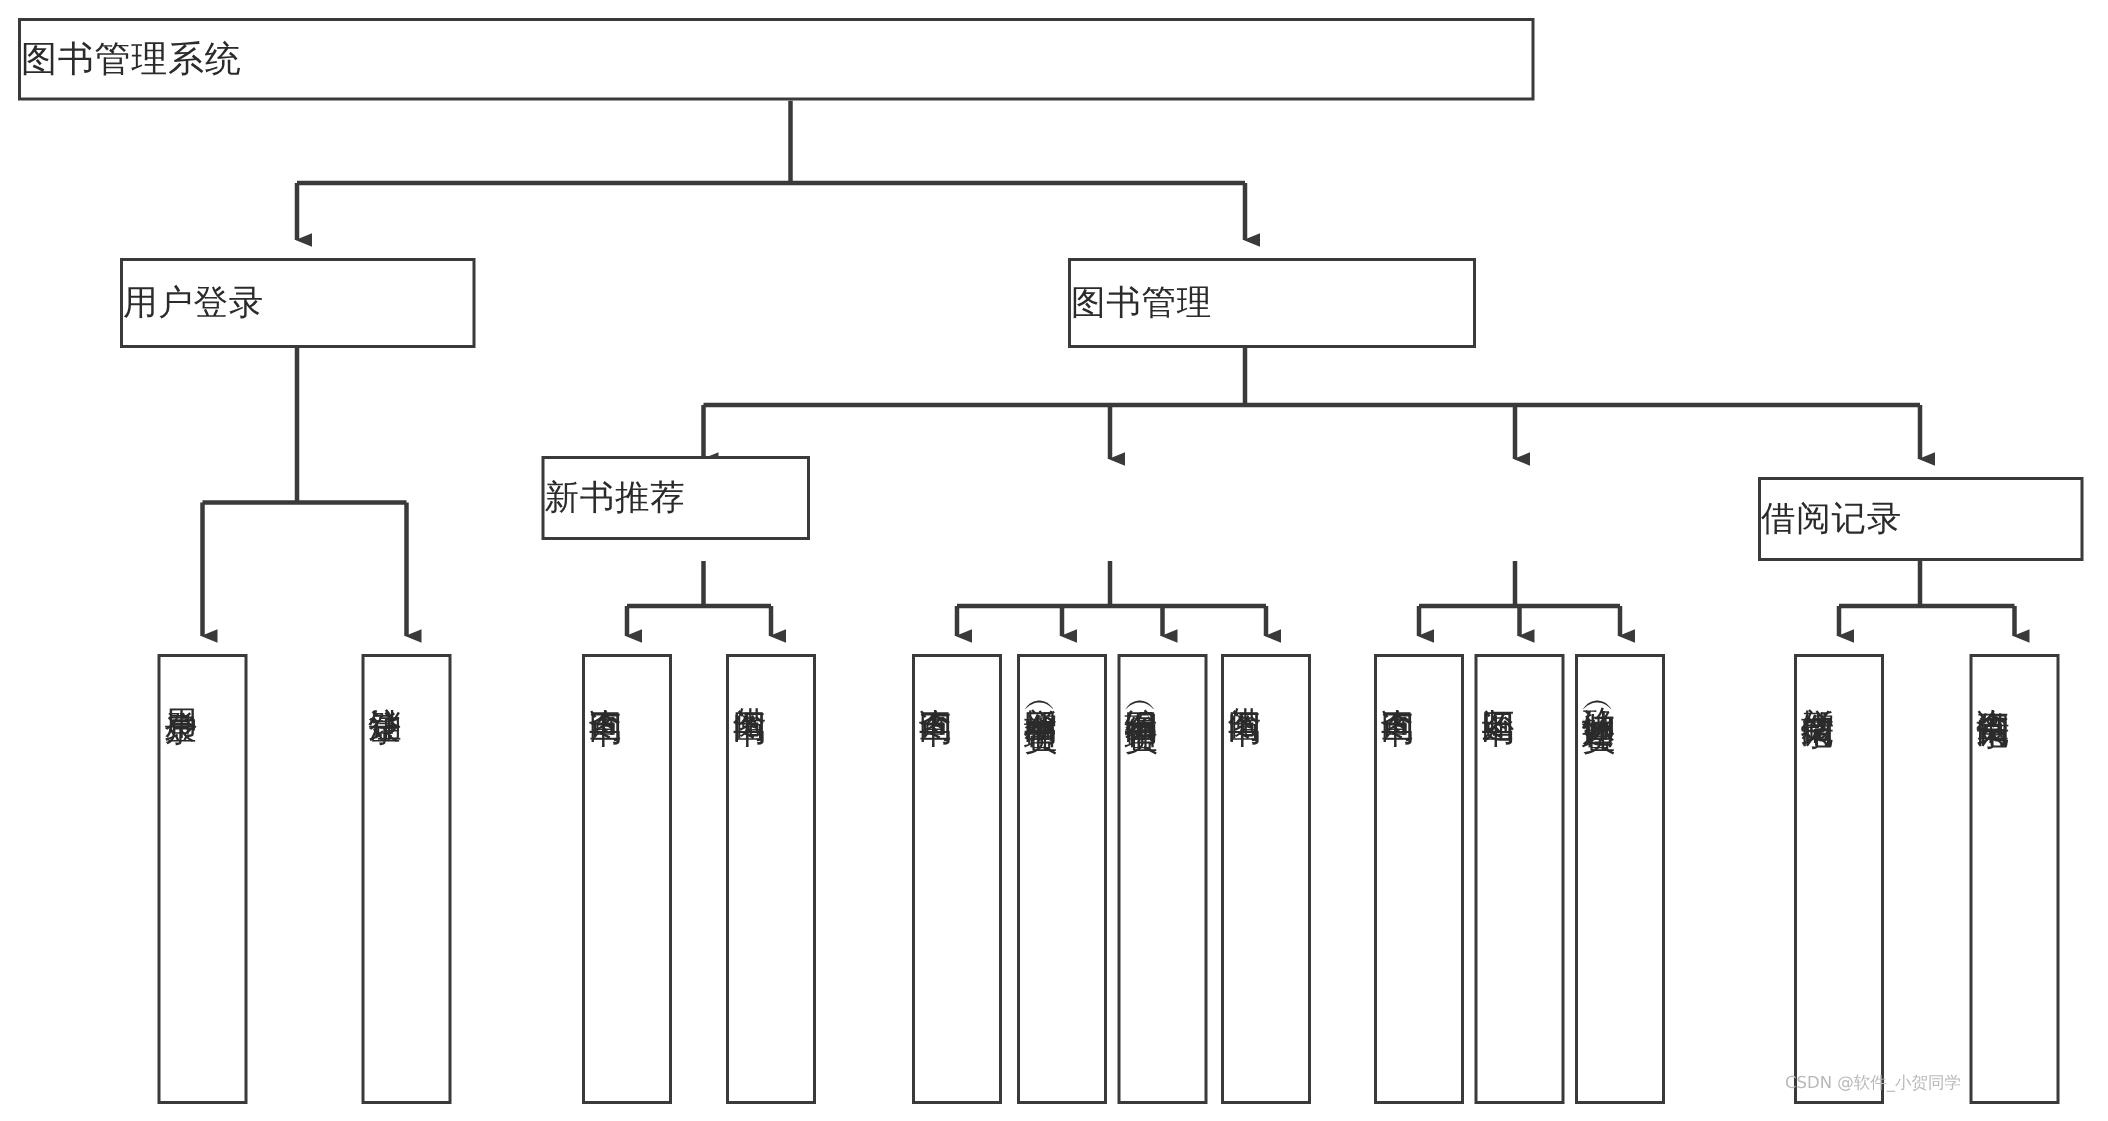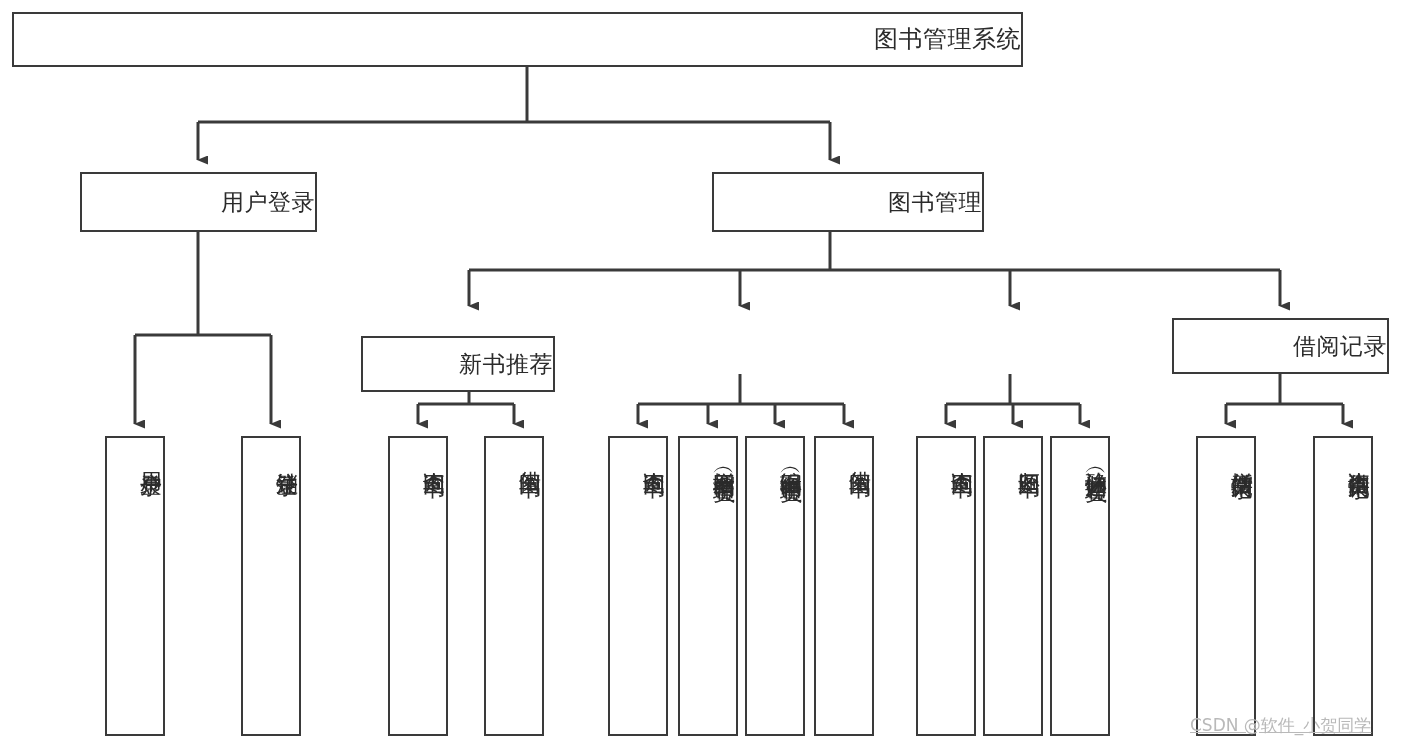--- a/index.html
+++ b/index.html
@@ -25,21 +25,21 @@
     width: 1405px;
     height: 747px;
   }
   .node {
     position: absolute;
     box-sizing: border-box;
     border: 2.5px solid #3a3a3a;
     background: #ffffff;
     display: flex;
     align-items: center;
-    justify-content: flex-end;
+    justify-content: flex-start;
     color: #2b2b2b;
   }
   .node-label {
     display: block;
     text-align: center;
     line-height: 1.15;
   }
   .node.horizontal .node-label {
     font-size: 23px;
     letter-spacing: 0.5px;
@@ -56,26 +56,25 @@
     text-orientation: upright;
     font-size: 22px;
     line-height: 1.12;
     letter-spacing: 1.5px;
     white-space: nowrap;
   }
   .watermark {
     position: absolute;
     left: 1190px;
     top: 714px;
-    font-size: 17px;
+    font-size: 11px;
     color: #b9b9b9;
     white-space: nowrap;
     pointer-events: none;
     font-family: "DejaVu Sans", "Liberation Sans", sans-serif;
-    text-decoration: underline;
   }
 </style>
 </head>
 <body>
 
 <div id="diagram-root">
 
   <svg class="edges" viewBox="0 0 1405 747">
     <defs>
       <marker id="arrowhead" markerWidth="9" markerHeight="11" refX="4.5" refY="10" orient="auto" markerUnits="userSpaceOnUse">
@@ -130,21 +129,21 @@
     <span class="node-label">图书管理系统</span>
   </div>
 
   <div class="node horizontal" style="left:80px; top:172px; width:237px; height:60px;">
     <span class="node-label">用户登录</span>
   </div>
   <div class="node horizontal" style="left:712px; top:172px; width:272px; height:60px;">
     <span class="node-label">图书管理</span>
   </div>
 
-  <div class="node horizontal" style="left:361px; top:336px; width:194px; height:56px;padding-left:12px;">
+  <div class="node horizontal" style="left:361px; top:304px; width:179px; height:56px;">
     <span class="node-label">新书推荐</span>
   </div>
   <div class="node horizontal" style="left:1172px; top:318px; width:217px; height:56px;">
     <span class="node-label">借阅记录</span>
   </div>
 
   <div class="node vertical" style="left:105px; top:436px; width:60px; height:300px;">
     <span class="node-label">用户登录</span>
   </div>
   <div class="node vertical" style="left:241px; top:436px; width:60px; height:300px;">

